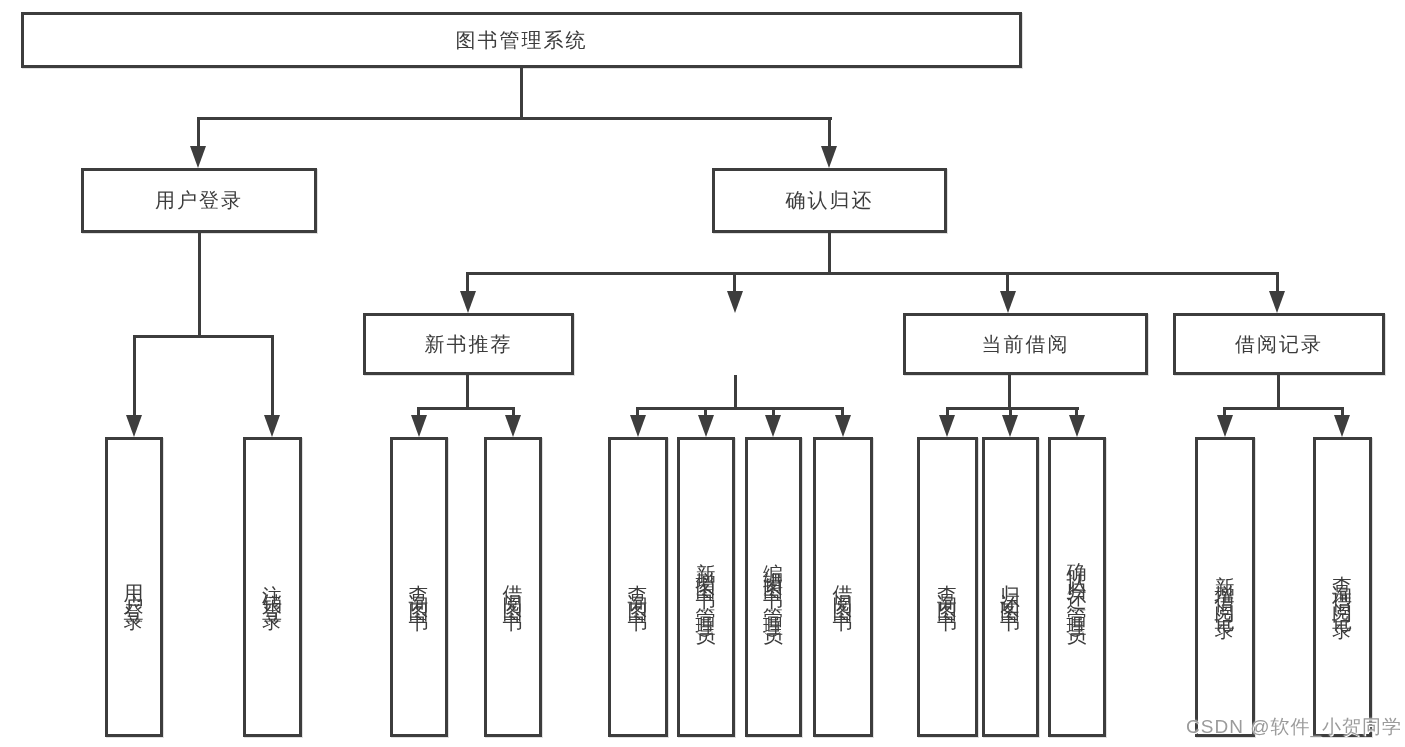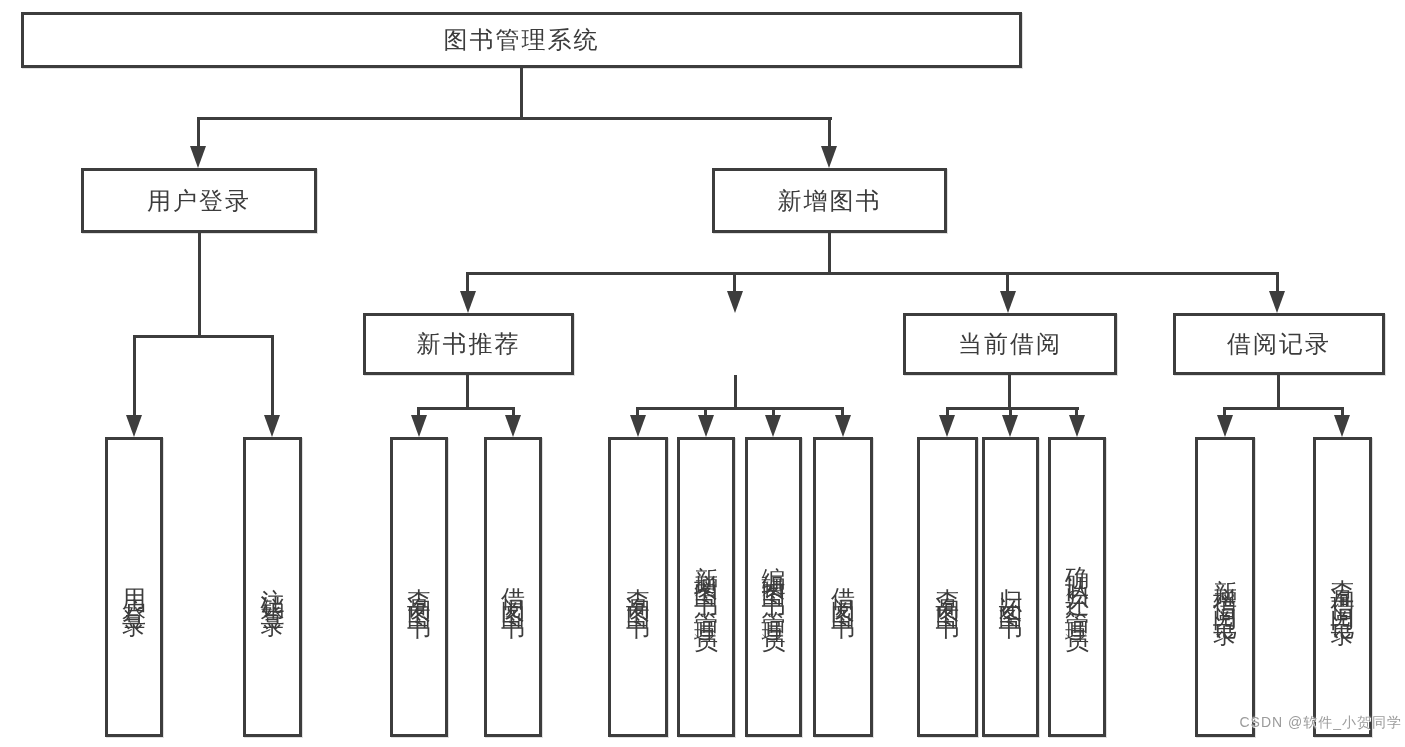--- a/index.html
+++ b/index.html
@@ -17,21 +17,21 @@
     overflow: hidden;
   }
   .box {
     position: absolute;
     box-sizing: border-box;
     border: 3px solid var(--line-color, #3d3d3d);
     background: #ffffff;
     display: flex;
     align-items: center;
     justify-content: center;
-    font-size: 24px;
+    font-size: 20px;
     letter-spacing: 2px;
     white-space: nowrap;
     box-shadow: 1px 1px 0 rgba(0,0,0,0.12);
   }
   .vbox {
     writing-mode: vertical-rl;
     text-orientation: upright;
     letter-spacing: 9px;
     line-height: 1;
     white-space: normal;
@@ -47,50 +47,50 @@
     width: 0;
     height: 0;
     border-left: 8px solid transparent;
     border-right: 8px solid transparent;
     border-top: 22px solid var(--line-color, #3d3d3d);
   }
   .watermark {
     position: absolute;
     top: 714px;
     right: 3px;
-    font-size: 14px;
+    font-size: 19px;
     letter-spacing: 1px;
     color: var(--watermark-color, #9b9b9b);
     text-shadow: 0 0 2px #ffffff, 1px 1px 0 #ffffff;
     white-space: nowrap;
   }
 </style>
 </head>
 <body>
 
 <div id="canvas" style="--line-color: #3d3d3d; --text-color: #3c3c3c; --bg-color: #ffffff; --watermark-color: #9b9b9b;">
 
   <div class="box" style="left:21px; top:12px; width:1001px; height:56px;">
     <span>图书管理系统</span>
   </div>
 
   <div class="box" style="left:81px; top:168px; width:236px; height:65px;">
     <span>用户登录</span>
   </div>
 
   <div class="box" style="left:712px; top:168px; width:235px; height:65px;">
-    <span>新增图书</span>
+    <span>确认归还</span>
   </div>
 
   <div class="box" style="left:363px; top:313px; width:211px; height:62px;align-items:center;">
     <span>新书推荐</span>
   </div>
 
 
-  <div class="box" style="left:903px; top:313px; width:214px; height:62px;">
+  <div class="box" style="left:903px; top:313px; width:245px; height:62px;">
     <span>当前借阅</span>
   </div>
 
   <div class="box" style="left:1173px; top:313px; width:212px; height:62px;">
     <span>借阅记录</span>
   </div>
 
   <div class="box vbox" style="left:105px; top:437px; width:58px; height:300px;">
     <span>用户登录</span>
   </div>

